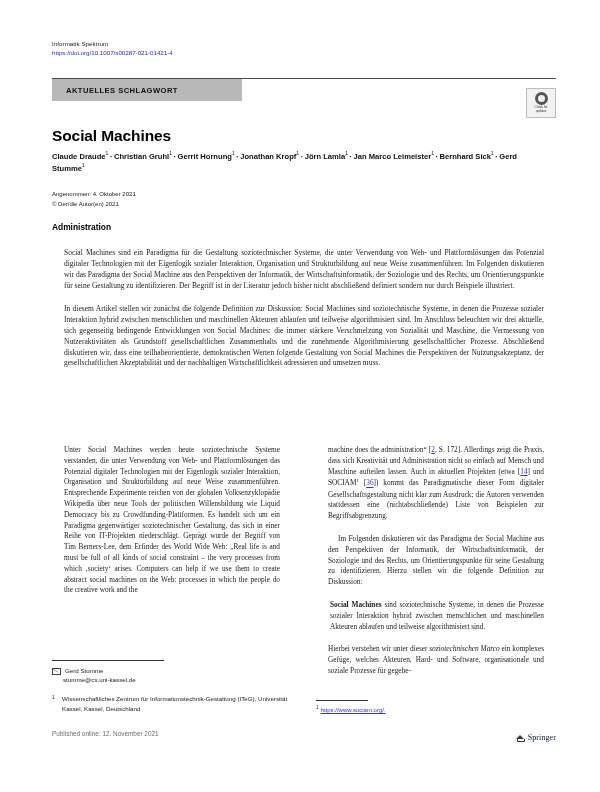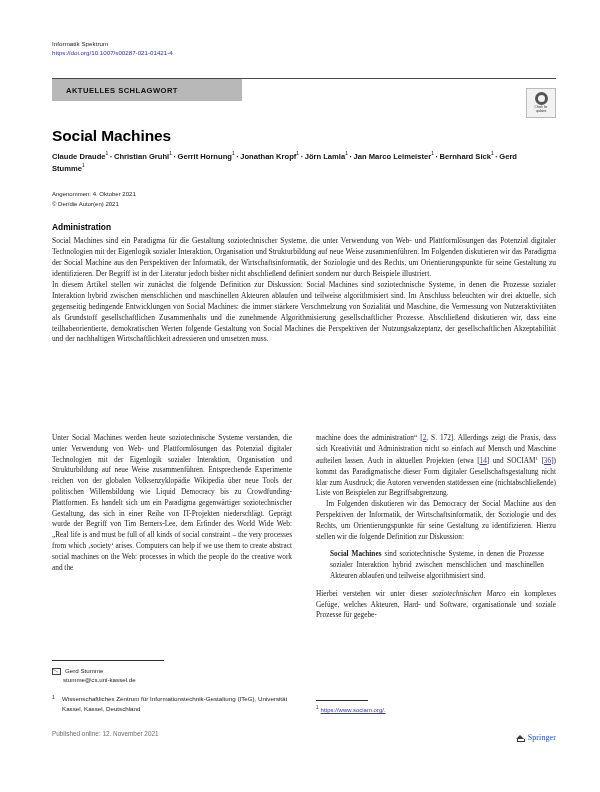--- a/index.html
+++ b/index.html
@@ -173,21 +173,21 @@
     position: absolute;
     left: 48px;
     top: 236px;
     width: 504px;
     font-size: 7.5px;
     line-height: 1.46;
     text-align: justify;
     color: #1c1c1c;
     hyphens: auto;
   }
-  .abstract-body p { margin: 0; }
+  .abstract-body p { margin: 12px; }
 
   
   .columns {
     position: absolute;
     left: 48px;
     top: 433px;
     width: 504px;
     height: 230px;
   }
   .col {
@@ -195,21 +195,21 @@
     top: 0;
     width: 240px;
     font-size: 7.3px;
     line-height: 1.48;
     text-align: justify;
     color: #1c1c1c;
     hyphens: auto;
   }
   .col.left { left: 0; }
   .col.right { left: 264px; }
-  .col p { margin: 0; }
+  .col p { margin: 12px; }
   .col p.indent { text-indent: 10px; }
   .ref-link { color: #3333cc; }
   .blockquote {
     margin: 7px 12px 7px 0;
     padding-left: 14px;
     font-size: 7.3px;
     line-height: 1.48;
     text-align: justify;
   }
   .blockquote b { font-weight: bold; }
@@ -319,21 +319,21 @@
   }
 
   
   .springer {
     position: absolute;
     right: 48px;
     top: 733px;
     display: flex;
     align-items: center;
     gap: 3px;
-    color: #1d4ed8;
+    color: #0f172a;
   }
   .springer-mark {
     width: 9px;
     height: 9px;
     position: relative;
   }
   .springer-mark::before {
     content: "";
     position: absolute;
     left: 0; top: 2px;
@@ -395,21 +395,21 @@
 
   <div class="columns">
 
     <div class="col left">
       <p>Unter Social Machines werden heute soziotechnische Systeme verstanden, die unter Verwendung von Web- und Plattformlösungen das Potenzial digitaler Technologien mit der Eigenlogik sozialer Interaktion, Organisation und Strukturbildung auf neue Weise zusammenführen. Entsprechende Experimente reichen von der globalen Volksenzyklopädie Wikipedia über neue Tools der politischen Willensbildung wie Liquid Democracy bis zu Crowdfunding-Plattformen. Es handelt sich um ein Paradigma gegenwärtiger soziotechnischer Gestaltung, das sich in einer Reihe von IT-Projekten niederschlägt. Geprägt wurde der Begriff von Tim Berners-Lee, dem Erfinder des World Wide Web: „Real life is and must be full of all kinds of social constraint – the very processes from which ‚society‘ arises. Computers can help if we use them to create abstract social machines on the Web: processes in which the people do the creative work and the</p>
     </div>
 
     <div class="col right">
       <p><span>machine does the administration“ [</span><a class="ref-link" href="#">2</a><span>, S. 172]. Allerdings zeigt die Praxis, dass sich Kreativität und Administration nicht so einfach auf Mensch und Maschine aufteilen lassen. Auch in aktuellen Projekten (etwa [</span><a class="ref-link" href="#">14</a><span>] und SOCIAM</span><sup class="fn">1</sup><span> [</span><a class="ref-link" href="#">36</a><span>]) kommt das Paradigmatische dieser Form digitaler Gesellschaftsgestaltung nicht klar zum Ausdruck; die Autoren verwenden stattdessen eine (nichtabschließende) Liste von Beispielen zur Begriffsabgrenzung.</span></p>
 
-      <p class="indent">Im Folgenden diskutieren wir das Democracy der Social Machine aus den Perspektiven der Informatik, der Wirtschaftsinformatik, der Soziologie und des Rechts, um Orientierungspunkte für seine Gestaltung zu identifizieren. Hierzu stellen wir die folgende Definition zur Diskussion:</p>
+      <p class="indent">Im Folgenden diskutieren wir das Paradigma der Social Machine aus den Perspektiven der Informatik, der Wirtschaftsinformatik, der Soziologie und des Rechts, um Orientierungspunkte für seine Gestaltung zu identifizieren. Hierzu stellen wir die folgende Definition zur Diskussion:</p>
 
       <div class="blockquote"><b>Social Machines</b><span> sind soziotechnische Systeme, in denen die Prozesse sozialer Interaktion hybrid zwischen menschlichen und maschinellen Akteuren ablaufen und teilweise algorithmisiert sind.</span></div>
 
       <p><span>Hierbei verstehen wir unter dieser </span><span class="ital">soziotechnischen Marco</span><span> ein komplexes Gefüge, welches Akteuren, Hard- und Software, organisationale und soziale Prozesse für gegebe-</span></p>
     </div>
   </div>
 
   <div class="corr-rule"></div>
   <div class="corr">
     <div class="corr-name-row">

